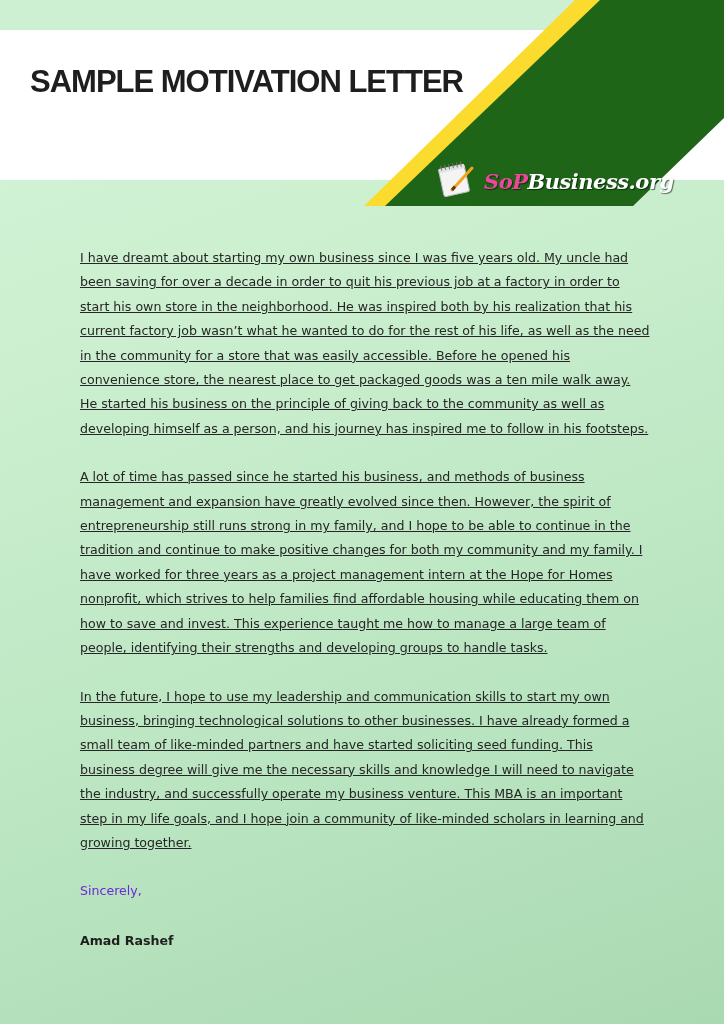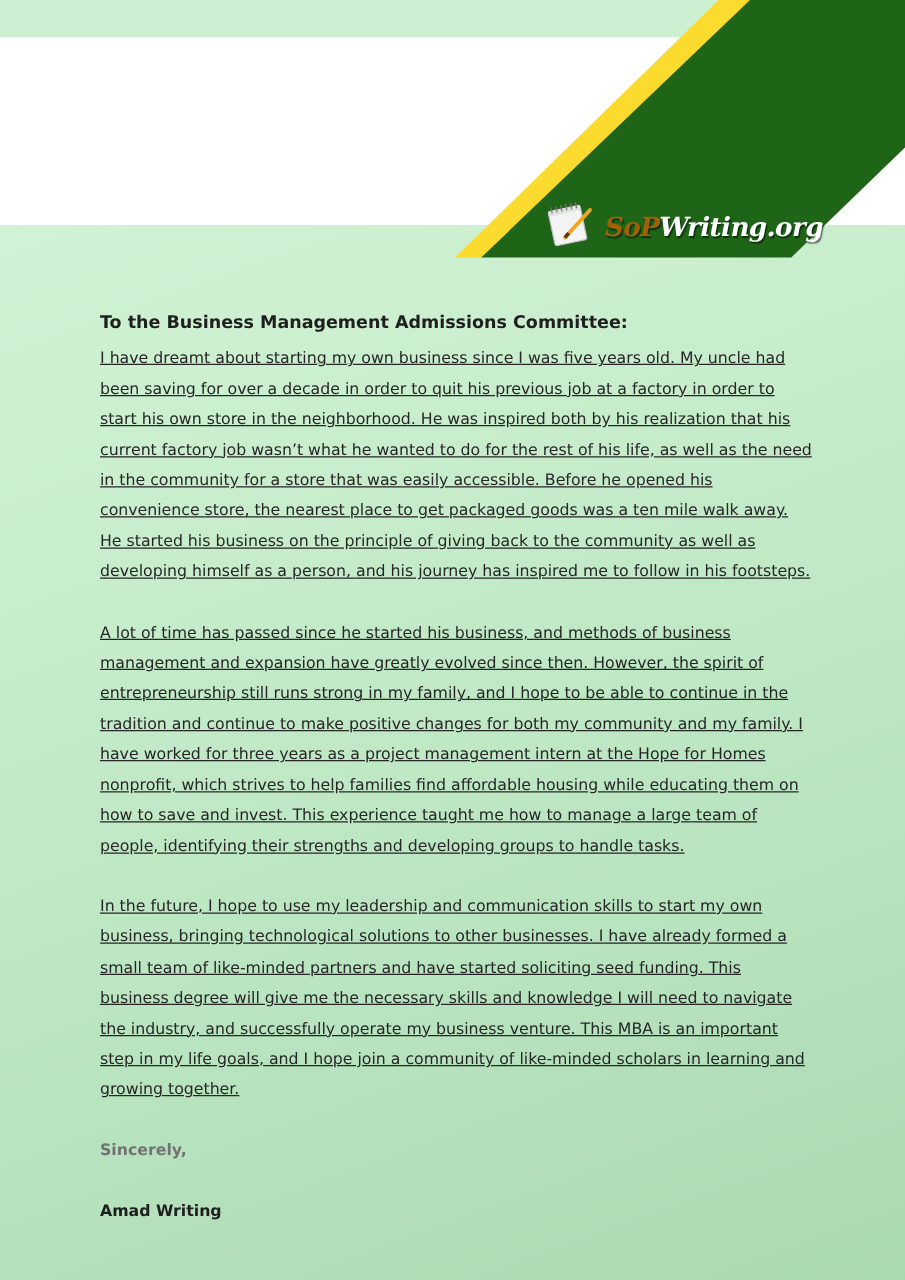--- a/index.html
+++ b/index.html
@@ -57,21 +57,21 @@
       gap: 6px;
     }
     .logo-text {
       font-family: "DejaVu Serif", serif;
       font-style: italic;
       font-weight: bold;
       font-size: 21px;
       text-shadow: 1px 1px 1px rgba(0,0,0,0.55);
       letter-spacing: -0.5px;
     }
-    .logo-sop { color: #a16207; }
+    .logo-sop { color: #ec4899; }
     .logo-writing { color: #ffffff; }
 
     .letter {
       position: absolute;
       left: 80px;
       top: 246px;
       width: 570px;
       font-family: "DejaVu Sans", sans-serif;
       font-size: 12.6px;
       line-height: 24.4px;
@@ -81,44 +81,45 @@
       font-weight: bold;
       font-size: 14px;
       margin: 0 0 4px 0;
       color: #1f1f1f;
     }
     .para {
       margin: 0 0 24px 0;
       text-decoration: underline;
     }
     .closing {
-      font-weight: bold;
+      font-weight: normal;
       font-size: 12.6px;
       margin: 0 0 25px 0;
-      color: #737373;
+      color: #6d28d9;
     }
     .signature {
       font-weight: bold;
       font-size: 12.6px;
       margin: 0;
       color: #1f1f1f;
     }
   </style>
 </head>
 <body>
 
 <div class="top-strip"></div>
 <div class="title-band"></div>
 
 <svg class="banner-svg" viewBox="0 0 724 220" xmlns="http://www.w3.org/2000/svg">
   <polygon points="575,0 604,0 389,206 364,206" fill="#fadb2e"></polygon>
   <polygon points="600,0 724,0 724,118 633,206 385,206" fill="#1f6518"></polygon>
 </svg>
 
 <h1 class="title">
+  <span>SAMPLE MOTIVATION LETTER</span>
 </h1>
 
 <div class="logo">
   <span>
     <svg width="42" height="38" viewBox="0 0 42 38" xmlns="http://www.w3.org/2000/svg">
       <g transform="rotate(-12 20 20)">
         <rect x="5" y="6" width="26" height="28" rx="2" fill="#f4f4f4" stroke="#bdbdbd" stroke-width="1"></rect>
         <rect x="5" y="6" width="26" height="4" fill="#e2e2e2"></rect>
         <g stroke="#777" stroke-width="1">
           <line x1="8" y1="3" x2="8" y2="8"></line>
@@ -127,24 +128,23 @@
           <line x1="20" y1="3" x2="20" y2="8"></line>
           <line x1="24" y1="3" x2="24" y2="8"></line>
           <line x1="28" y1="3" x2="28" y2="8"></line>
         </g>
       </g>
       <line x1="16" y1="30" x2="36" y2="8" stroke="#f2a51c" stroke-width="3" stroke-linecap="round"></line>
       <line x1="16" y1="30" x2="19" y2="26.5" stroke="#5a3b12" stroke-width="3"></line>
     </svg>
   </span>
   <span class="logo-text">
-    <span class="logo-sop">SoP</span><span class="logo-writing">Writing.org</span>
+    <span class="logo-sop">SoP</span><span class="logo-writing">Business.org</span>
   </span>
 </div>
 
 <div class="letter">
-  <p class="salutation">To the Business Management Admissions Committee:</p>
   <p class="para">I have dreamt about starting my own business since I was five years old. My uncle had been saving for over a decade in order to quit his previous job at a factory in order to start his own store in the neighborhood. He was inspired both by his realization that his current factory job wasn’t what he wanted to do for the rest of his life, as well as the need in the community for a store that was easily accessible. Before he opened his convenience store, the nearest place to get packaged goods was a ten mile walk away. He started his business on the principle of giving back to the community as well as developing himself as a person, and his journey has inspired me to follow in his footsteps.</p>
   <p class="para">A lot of time has passed since he started his business, and methods of business management and expansion have greatly evolved since then. However, the spirit of entrepreneurship still runs strong in my family, and I hope to be able to continue in the tradition and continue to make positive changes for both my community and my family. I have worked for three years as a project management intern at the Hope for Homes nonprofit, which strives to help families find affordable housing while educating them on how to save and invest. This experience taught me how to manage a large team of people, identifying their strengths and developing groups to handle tasks.</p>
   <p class="para">In the future, I hope to use my leadership and communication skills to start my own business, bringing technological solutions to other businesses. I have already formed a small team of like-minded partners and have started soliciting seed funding. This business degree will give me the necessary skills and knowledge I will need to navigate the industry, and successfully operate my business venture. This MBA is an important step in my life goals, and I hope join a community of like-minded scholars in learning and growing together.</p>
   <p class="closing">Sincerely,</p>
-  <p class="signature">Amad Writing</p>
+  <p class="signature">Amad Rashef</p>
 </div>
 
 </body></html>

